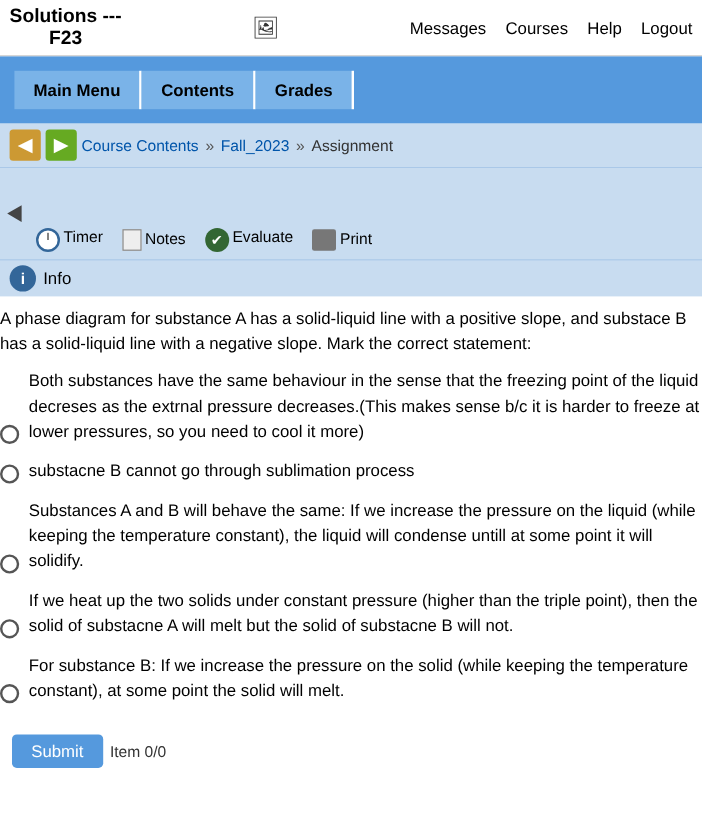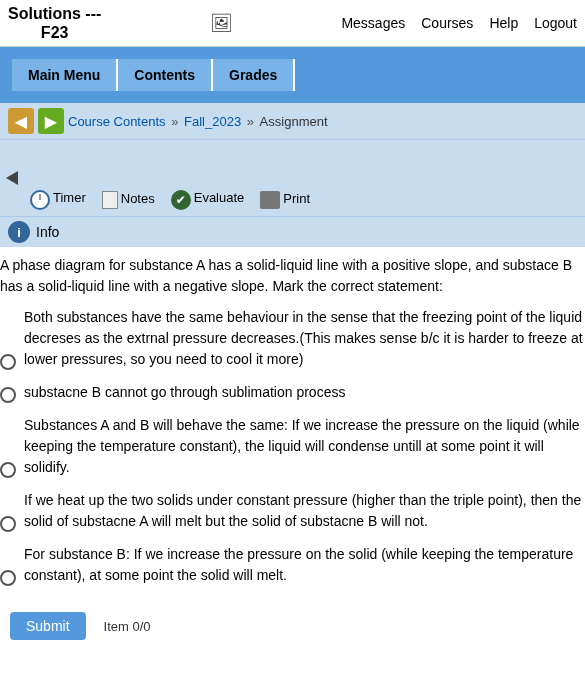--- a/index.html
+++ b/index.html
@@ -199,21 +199,21 @@
       margin-top: 2px;
       cursor: pointer;
       background: #fff;
     }
 
     
     .bottom-bar {
       padding: 6px 10px;
       display: flex;
       align-items: center;
-      gap: 18px;
+      gap: 6px;
     }
     .submit-btn {
       background: #5599dd;
       color: #fff;
       border: none;
       border-radius: 4px;
       padding: 6px 16px;
       font-size: 14px;
       cursor: pointer;
     }

